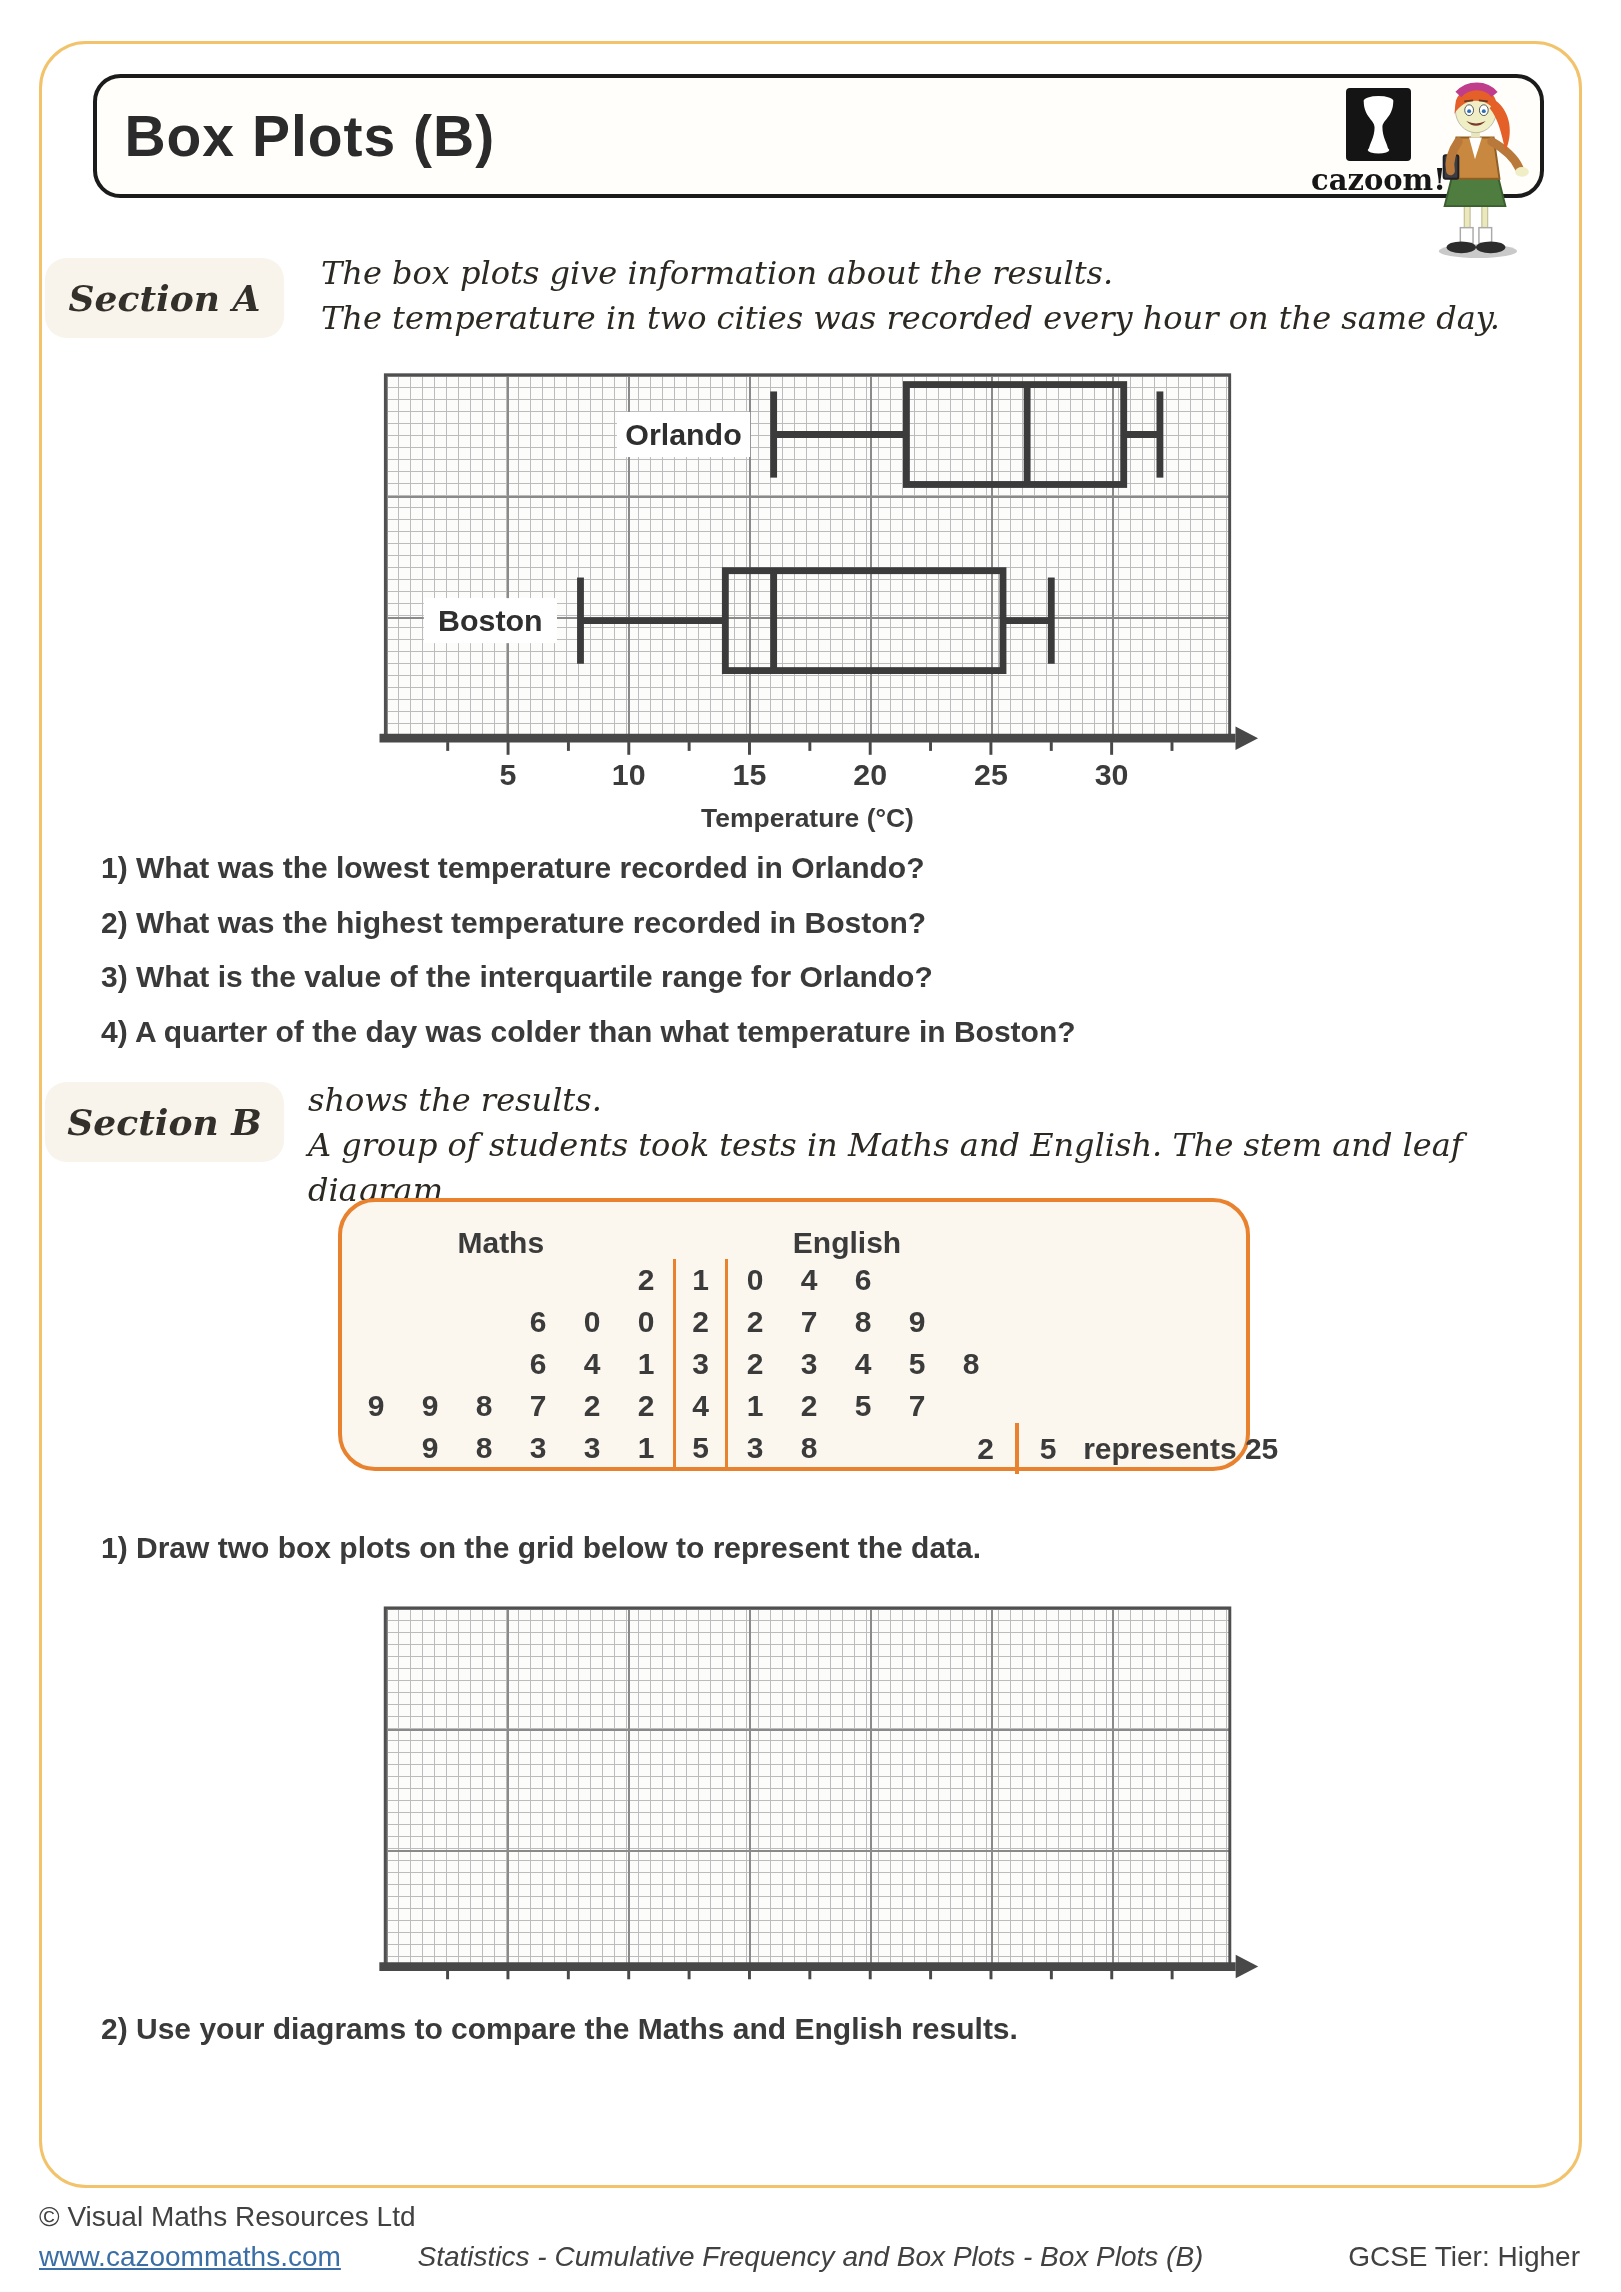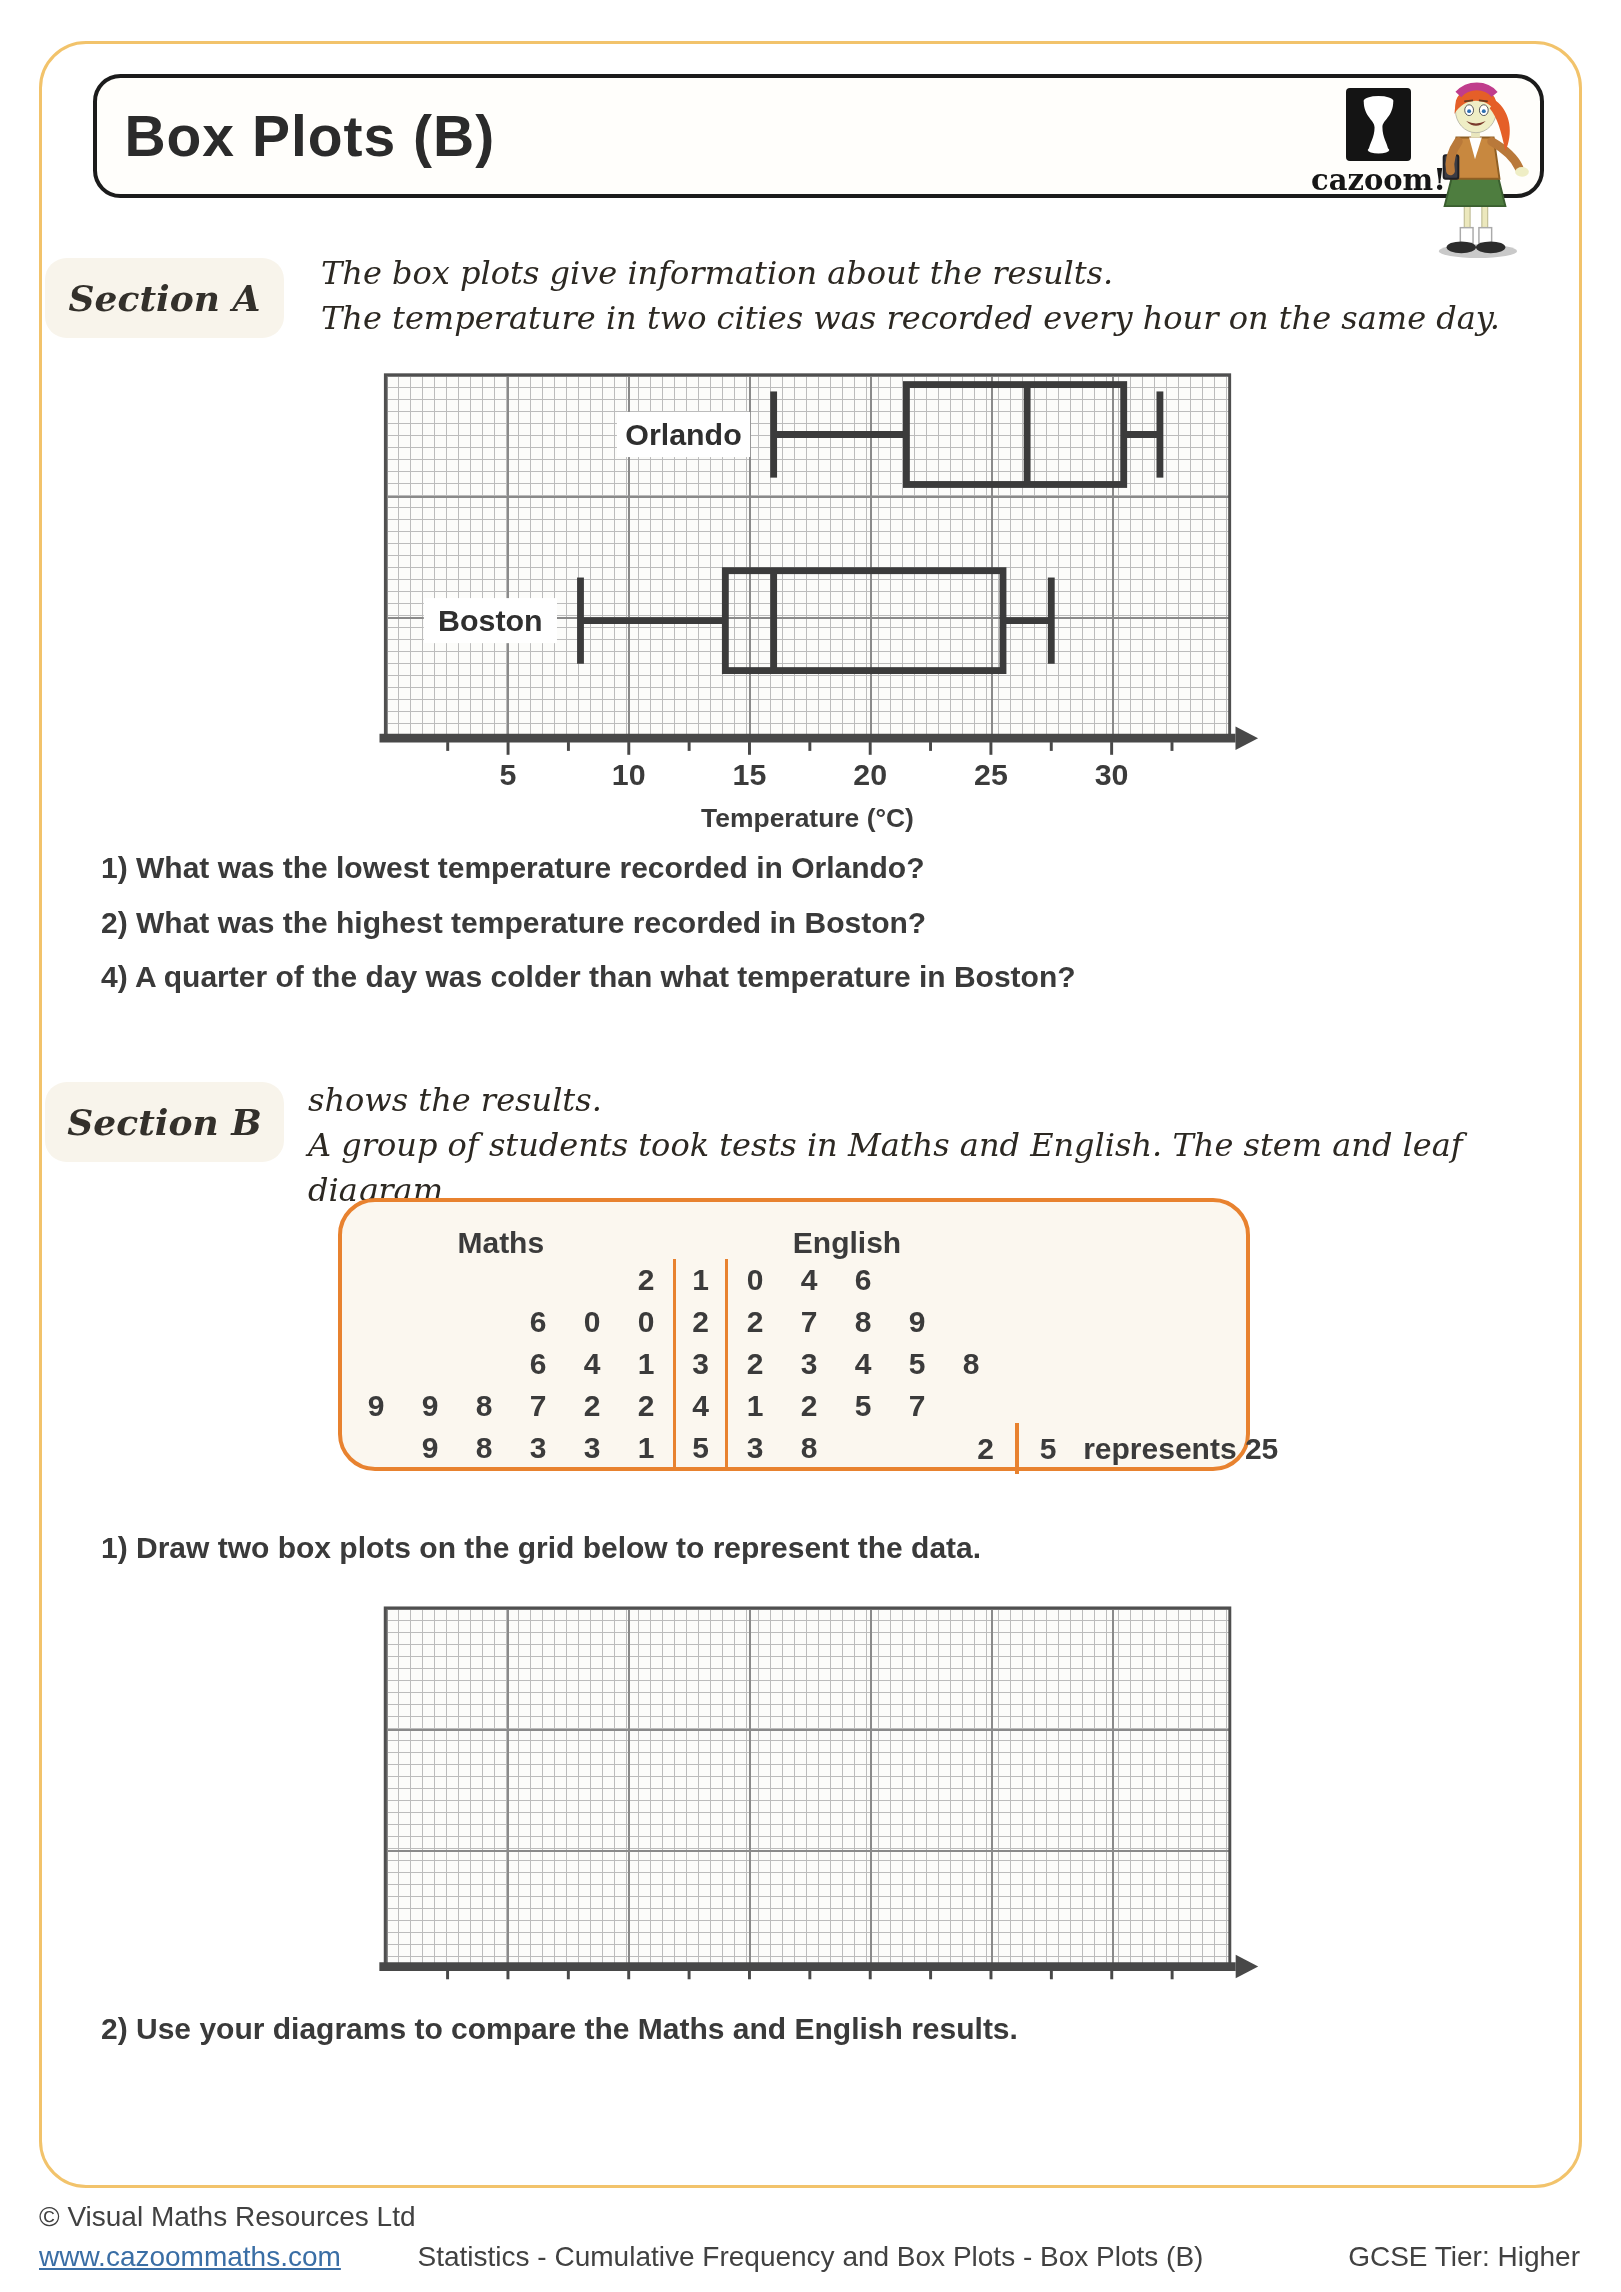--- a/index.html
+++ b/index.html
@@ -60,21 +60,21 @@
   .sl-stem .sl-digit { width:auto; }
   .sl-key { position:absolute; left:622px; top:221px; height:51px; display:flex; align-items:center;
             font-size:30px; font-weight:bold; color:#3b3b3b; }
   .sl-key .kcell { width:43px; text-align:center; }
   .sl-key .kdiv  { width:3.9px; height:51px; background:#E8822F; margin:0 7.8px; }
   .sl-key .ktext { margin-left:13.7px; white-space:nowrap; }
 
   
   .footer-copy   { left:39px; top:2201px; font-size:28px; color:#414141; }
   .footer-link   { left:39px; top:2241px; font-size:28px; color:#3a6ea5; text-decoration:underline; }
-  .footer-center { left:0; right:0; top:2241px; text-align:center; font-size:28px; color:#414141; }
+  .footer-center { left:0; right:0; top:2241px; text-align:center; font-size:28px; color:#414141;font-style:italic; }
   .footer-right  { right:41px; top:2241px; font-size:28px; color:#414141; }
 </style>
 </head>
 <body>
 
 <div class="abs outer-frame"></div>
 
 <div class="abs title-box">
   <h1 class="page-title">Box Plots (B)</h1>
   <div class="logo">
@@ -165,20 +165,21 @@
     <line x1="434.4" y1="210" x2="434.4" y2="312" stroke="#3B3B3B" stroke-width="7"></line>
     <line x1="668.5749999999999" y1="261" x2="717.875" y2="261" stroke="#3B3B3B" stroke-width="7"></line>
     <line x1="717.875" y1="217" x2="717.875" y2="305" stroke="#3B3B3B" stroke-width="7"></line>
     <rect x="77.19999999999999" y="238" width="136" height="46" fill="#ffffff"></rect>
     <text x="145.2" y="272" text-anchor="middle" class="series-label">Boston</text>
   </svg>
 
 <div class="abs" style="left:101px; top:851px; width:1274px;">
   <div class="question">1) What was the lowest temperature recorded in Orlando?</div>
   <div class="question">2) What was the highest temperature recorded in Boston?</div>
+  <div class="question">3) What is the value of the interquartile range for Orlando?</div>
   <div class="question">4) A quarter of the day was colder than what temperature in Boston?</div>
 </div>
 
 <div class="abs section-label" style="top:1082px;">Section B</div>
 <div class="abs intro" style="left:308px; top:1078px; width:1215px;">
   <div>shows the results.</div>
   <div>A group of students took tests in Maths and English. The stem and leaf diagram</div>
 </div>
 
 <div class="abs stem-box">

